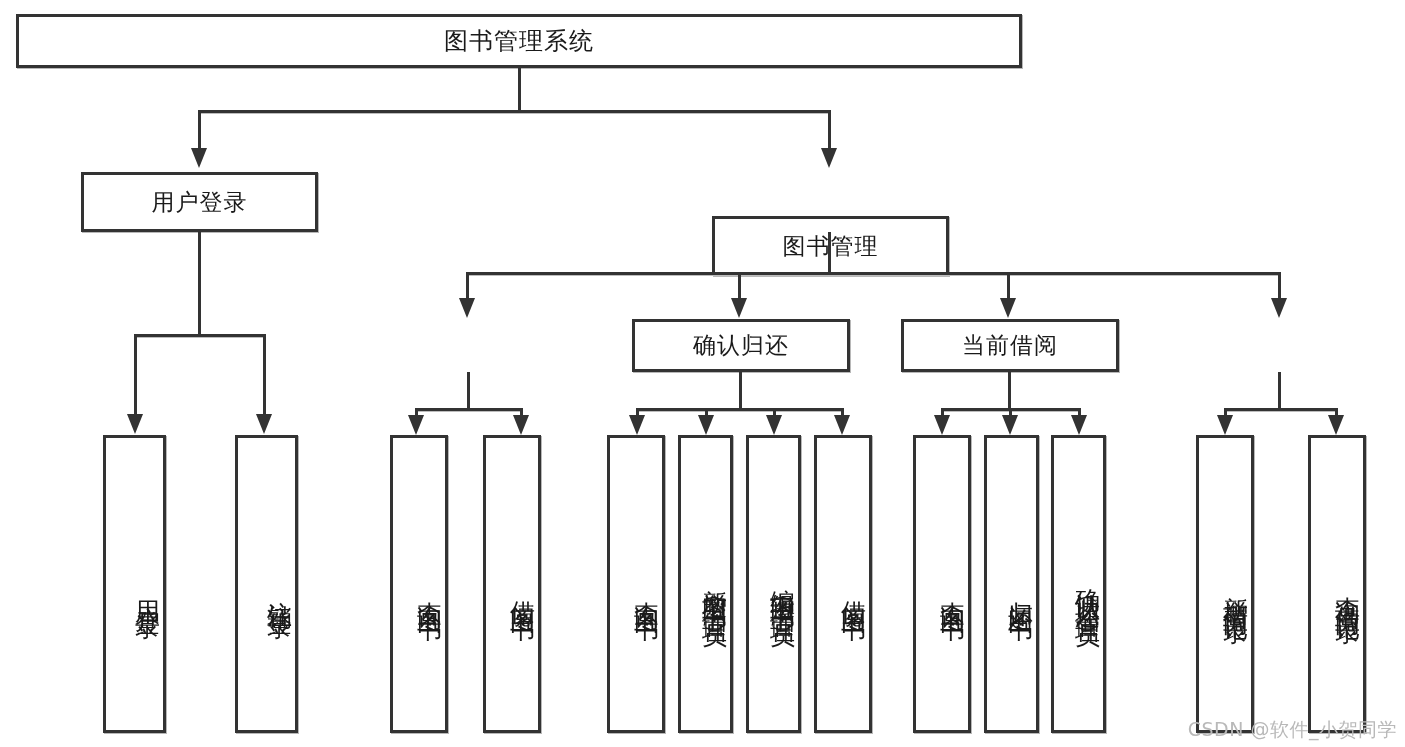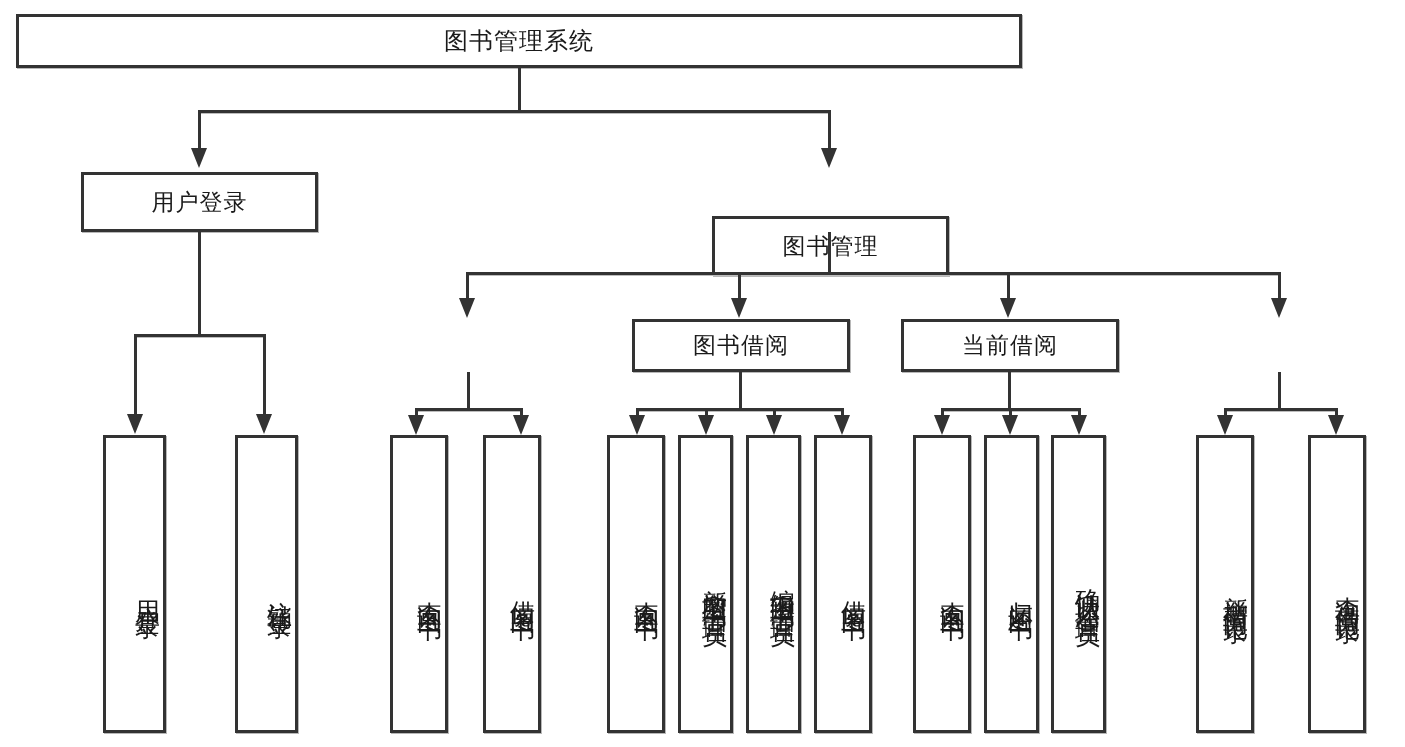--- a/index.html
+++ b/index.html
@@ -124,21 +124,21 @@
   <div class="vline" style="left:466px; top:272px; height:28px;"></div>
   <div class="arrowhead" style="left:459px; top:298px;"></div>
   <div class="vline" style="left:738px; top:272px; height:28px;"></div>
   <div class="arrowhead" style="left:731px; top:298px;"></div>
   <div class="vline" style="left:1007px; top:272px; height:28px;"></div>
   <div class="arrowhead" style="left:1000px; top:298px;"></div>
   <div class="vline" style="left:1278px; top:272px; height:28px;"></div>
   <div class="arrowhead" style="left:1271px; top:298px;"></div>
 
   <div class="node horiz" style="left:632px; top:319px; width:218px; height:53px;">
-    <span>图书借阅</span>
+    <span>确认归还</span>
   </div>
   <div class="node horiz" style="left:901px; top:319px; width:218px; height:53px;">
     <span>当前借阅</span>
   </div>
 
   <div class="vline" style="left:467px; top:372px; height:36px;"></div>
   <div class="hline" style="left:415px; top:408px; width:108px;"></div>
   <div class="vline" style="left:415px; top:408px; height:20px;"></div>
   <div class="arrowhead" style="left:408px; top:415px;"></div>
   <div class="vline" style="left:520px; top:408px; height:20px;"></div>
@@ -208,14 +208,15 @@
     <span class="vtext">确认归还（管理员）</span>
   </div>
 
   <div class="node vert" style="left:1196px; top:435px; width:58px; height:298px;">
     <span class="vtext">新增借阅记录</span>
   </div>
   <div class="node vert" style="left:1308px; top:435px; width:58px; height:298px;">
     <span class="vtext">查询借阅记录</span>
   </div>
 
+  <div id="watermark">CSDN @软件_小贺同学</div>
 
 </div>
 
 </body></html>

